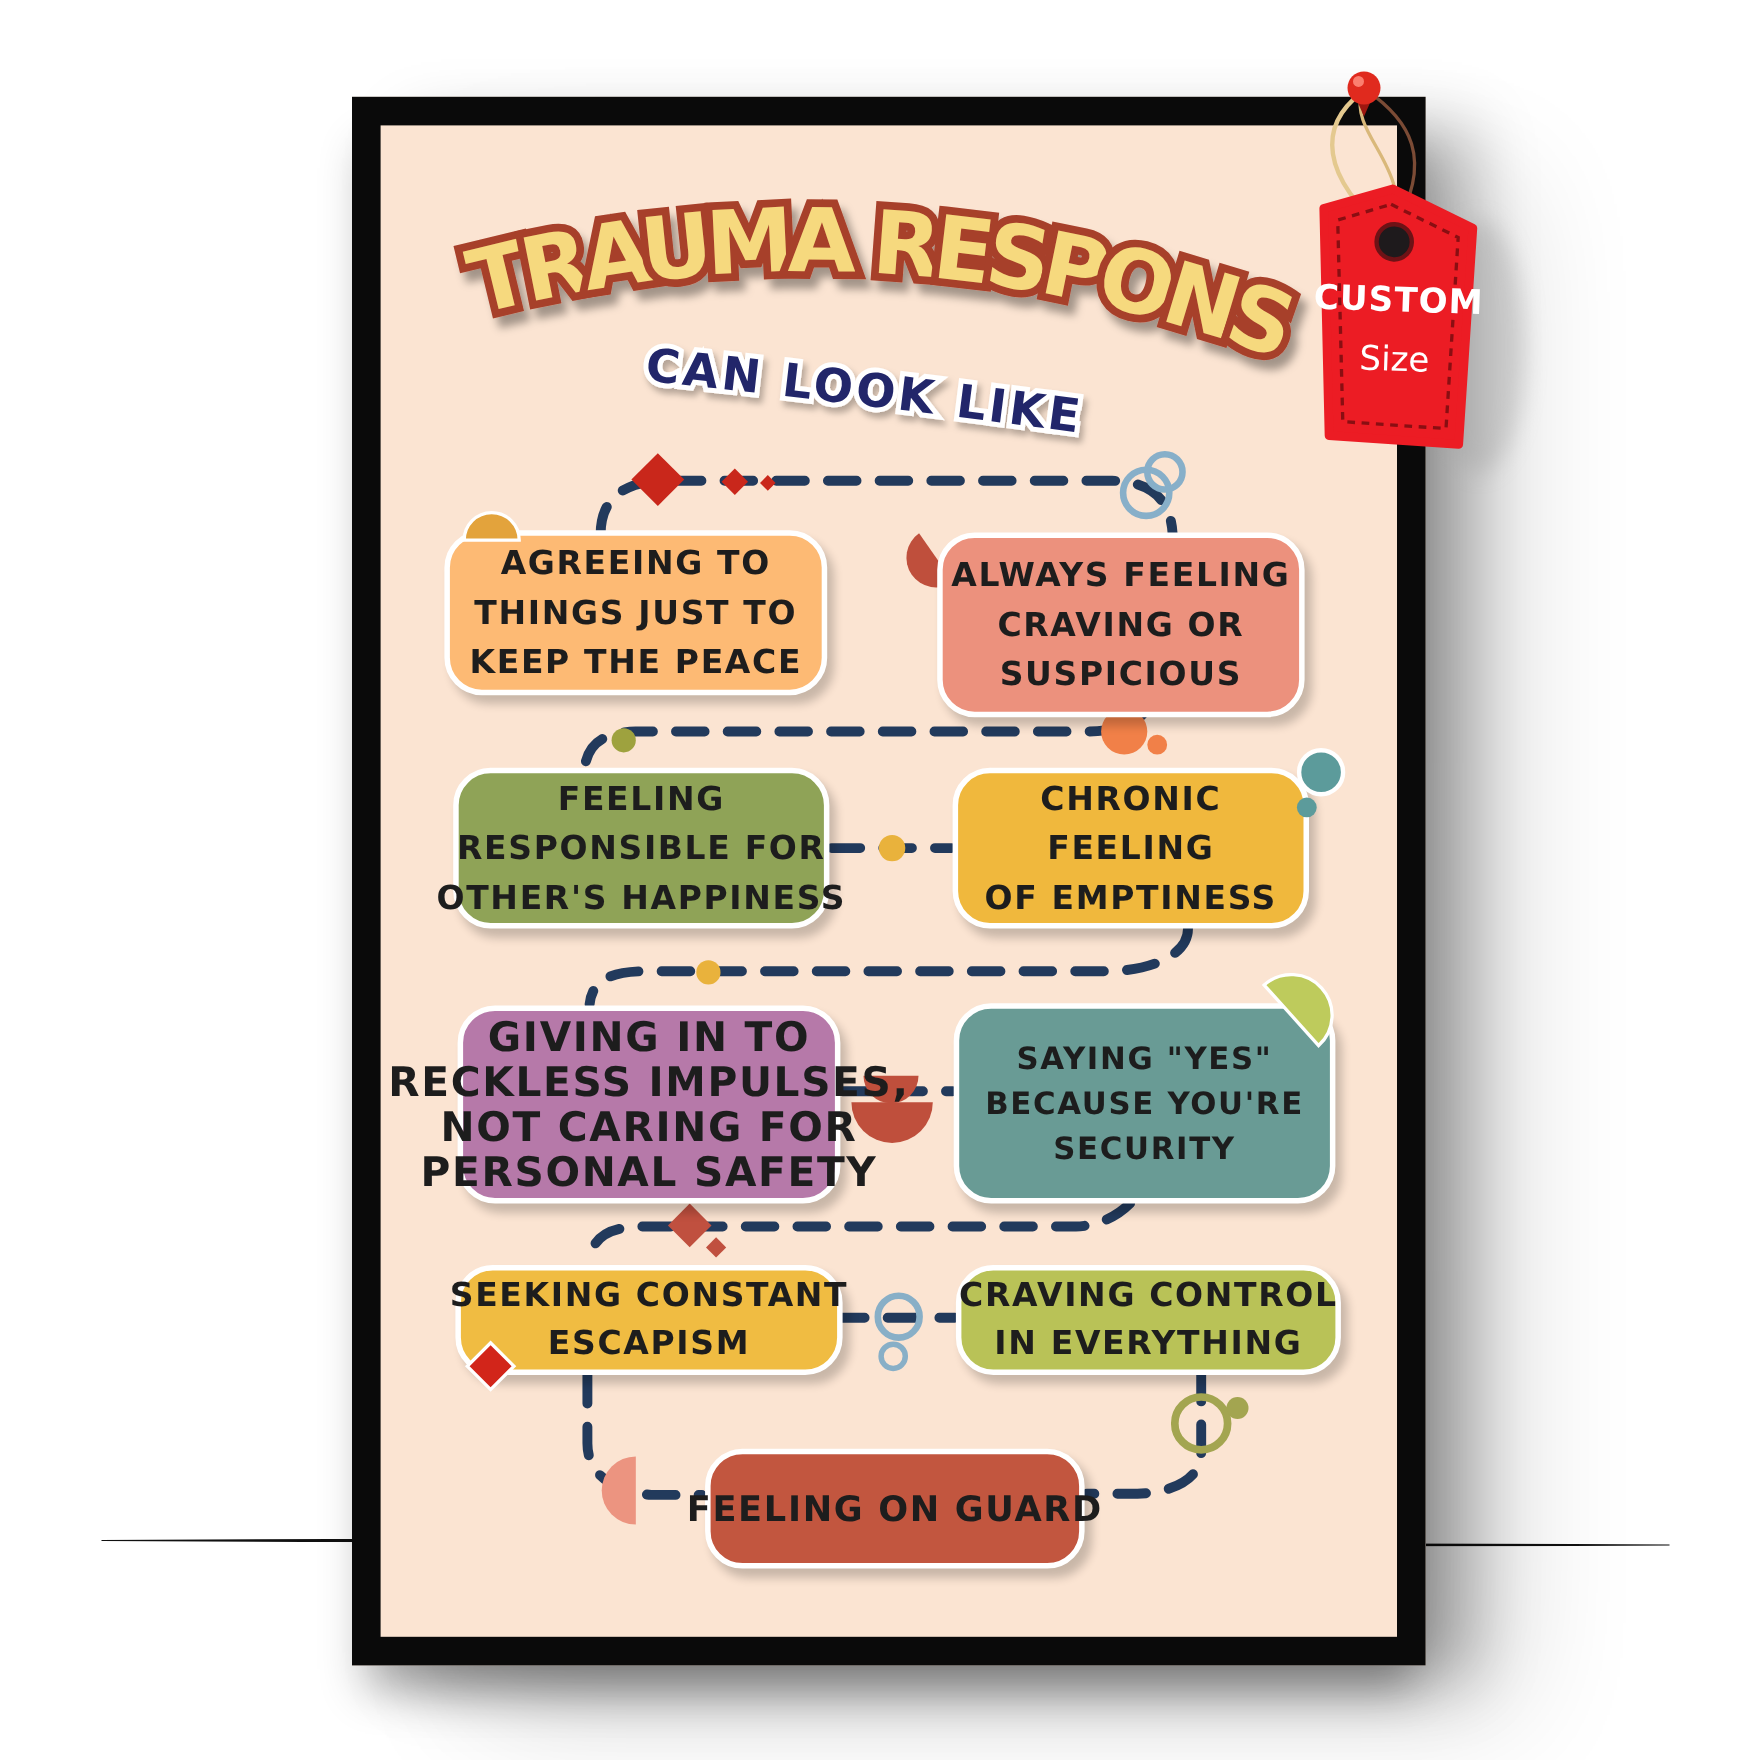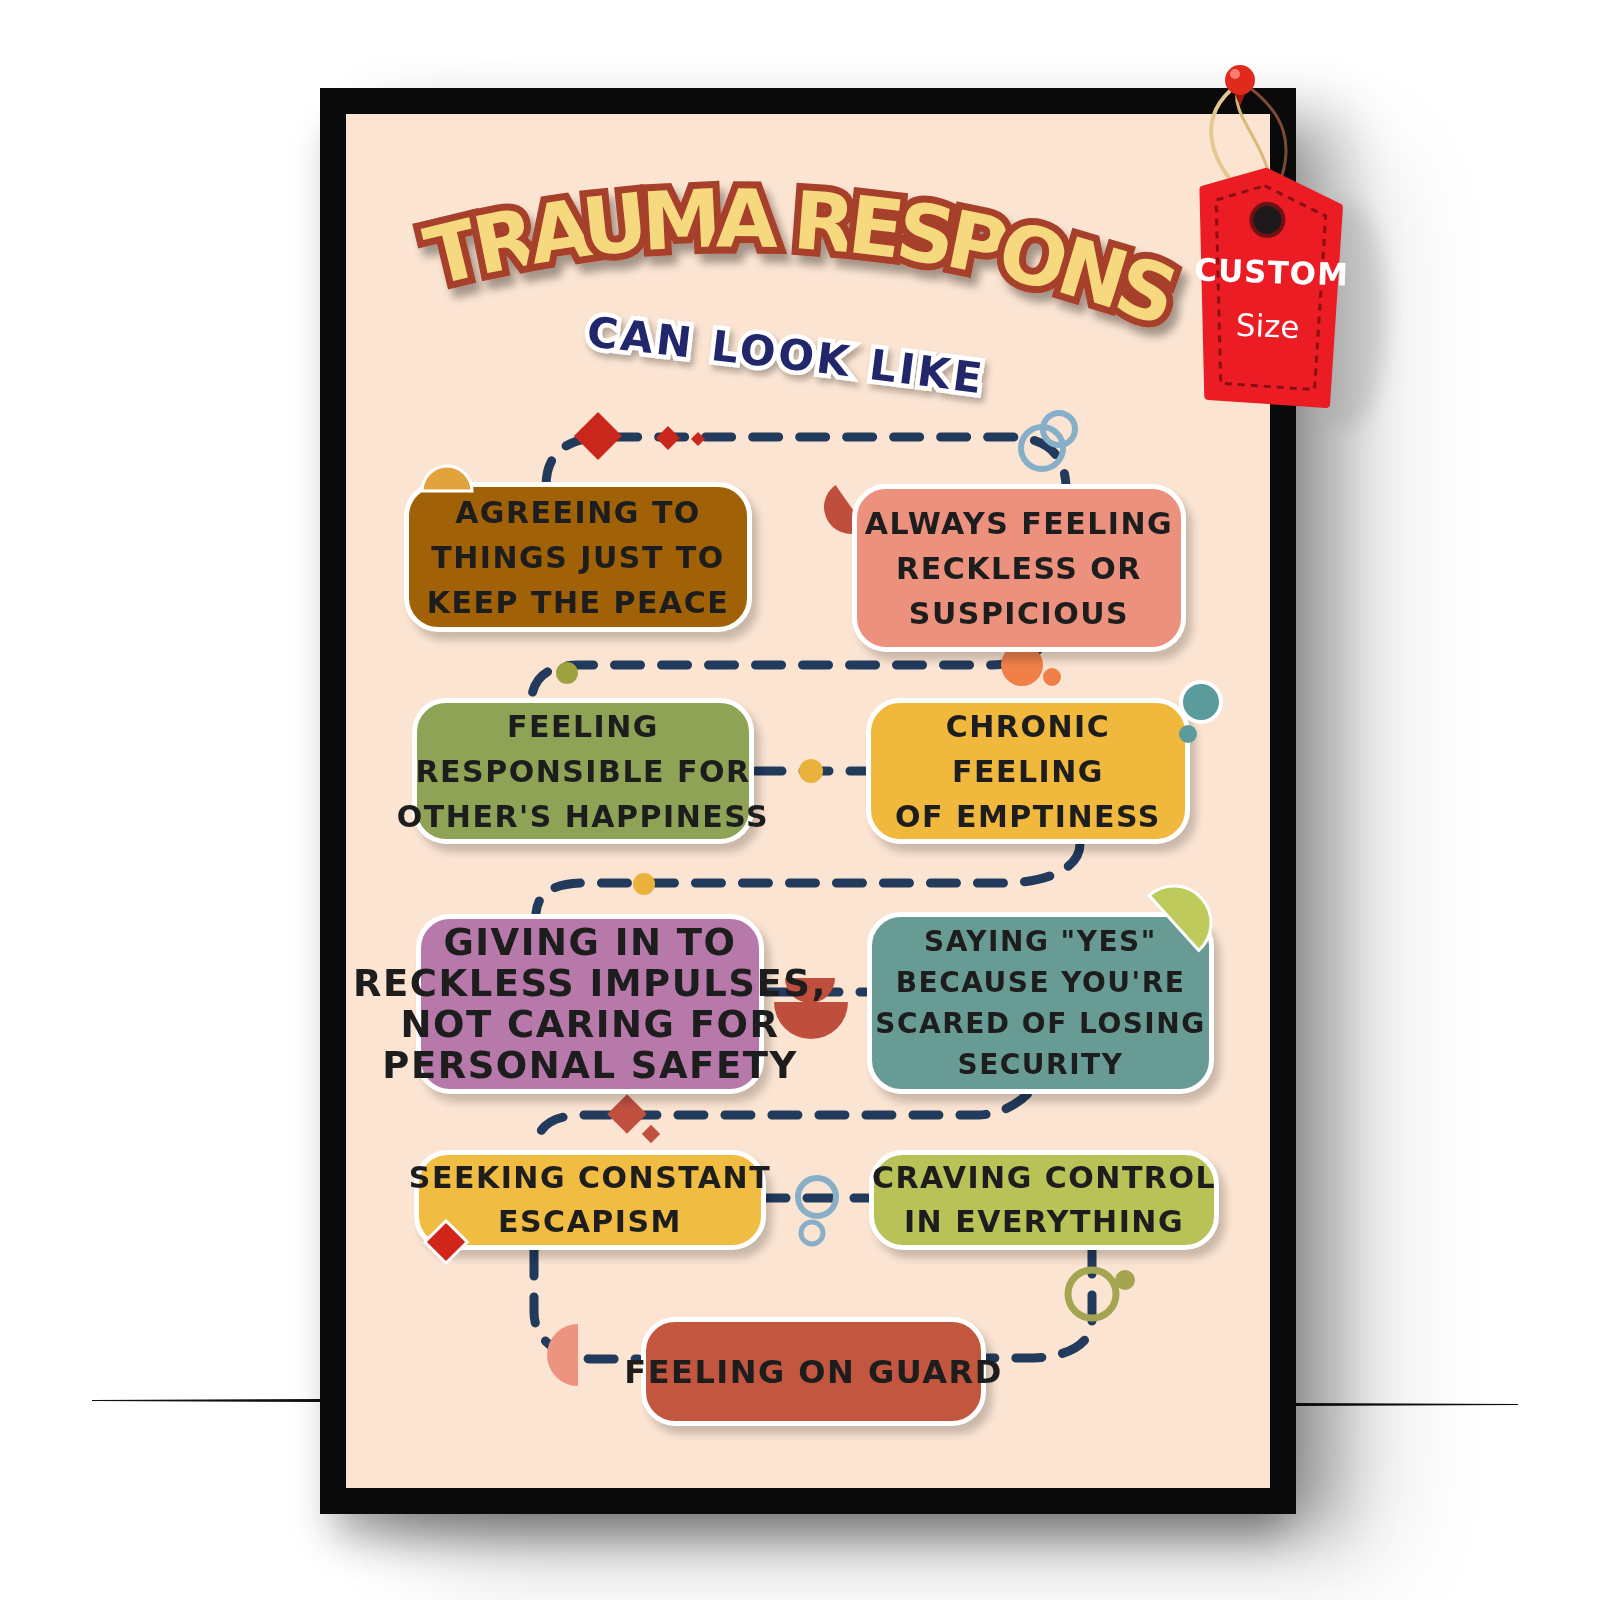--- a/index.html
+++ b/index.html
@@ -91,28 +91,28 @@
         <path d="M 428,888 A 37,37 0 0 0 502,888 Z" fill="#BF4F3C"></path>
         <rect x="267" y="986" width="28" height="28" transform="rotate(45 281 1000)" fill="#C0503F"></rect>
         <rect x="298.5" y="1013.5" width="13" height="13" transform="rotate(45 305 1020)" fill="#C0503F"></rect>
         <circle cx="471" cy="1083" r="19" fill="none" stroke="#88AFC7" stroke-width="6"></circle>
         <circle cx="466" cy="1119" r="11" fill="none" stroke="#88AFC7" stroke-width="5"></circle>
         <circle cx="746" cy="1180" r="24" fill="none" stroke="#A3A550" stroke-width="7"></circle>
         <circle cx="779" cy="1166" r="10" fill="#A3A550"></circle>
         <path d="M 232,1210 A 31,31 0 0 0 232,1272 Z" fill="#EC9480"></path>
       </svg>
 
-      <div class="card c1" style="background: #a16207;">
+      <div class="card c1" style="background: #fdba74;">
         <div class="ln">AGREEING TO</div>
         <div class="ln">THINGS JUST TO</div>
         <div class="ln">KEEP THE PEACE</div>
       </div>
       <div class="card c2" style="background: rgb(236, 145, 125);">
         <div class="ln">ALWAYS FEELING</div>
-        <div class="ln">RECKLESS OR</div>
+        <div class="ln">CRAVING OR</div>
         <div class="ln">SUSPICIOUS</div>
       </div>
       <div class="card c3" style="background: rgb(143, 163, 87);">
         <div class="ln">FEELING</div>
         <div class="ln">RESPONSIBLE FOR</div>
         <div class="ln">OTHER'S HAPPINESS</div>
       </div>
       <div class="card c4" style="background: rgb(240, 184, 61);">
         <div class="ln">CHRONIC</div>
         <div class="ln">FEELING</div>
@@ -120,21 +120,20 @@
       </div>
       <div class="card c5" style="background: rgb(182, 121, 169);">
         <div class="ln">GIVING IN TO</div>
         <div class="ln">RECKLESS IMPULSES,</div>
         <div class="ln">NOT CARING FOR</div>
         <div class="ln">PERSONAL SAFETY</div>
       </div>
       <div class="card c6" style="background: rgb(105, 155, 149);">
         <div class="ln">SAYING "YES"</div>
         <div class="ln">BECAUSE YOU'RE</div>
-        <div class="ln">SCARED OF LOSING</div>
         <div class="ln">SECURITY</div>
       </div>
       <div class="card c7" style="background: rgb(240, 188, 66);">
         <div class="ln">SEEKING CONSTANT</div>
         <div class="ln">ESCAPISM</div>
       </div>
       <div class="card c8" style="background: rgb(185, 194, 87);">
         <div class="ln">CRAVING CONTROL</div>
         <div class="ln">IN EVERYTHING</div>
       </div>

